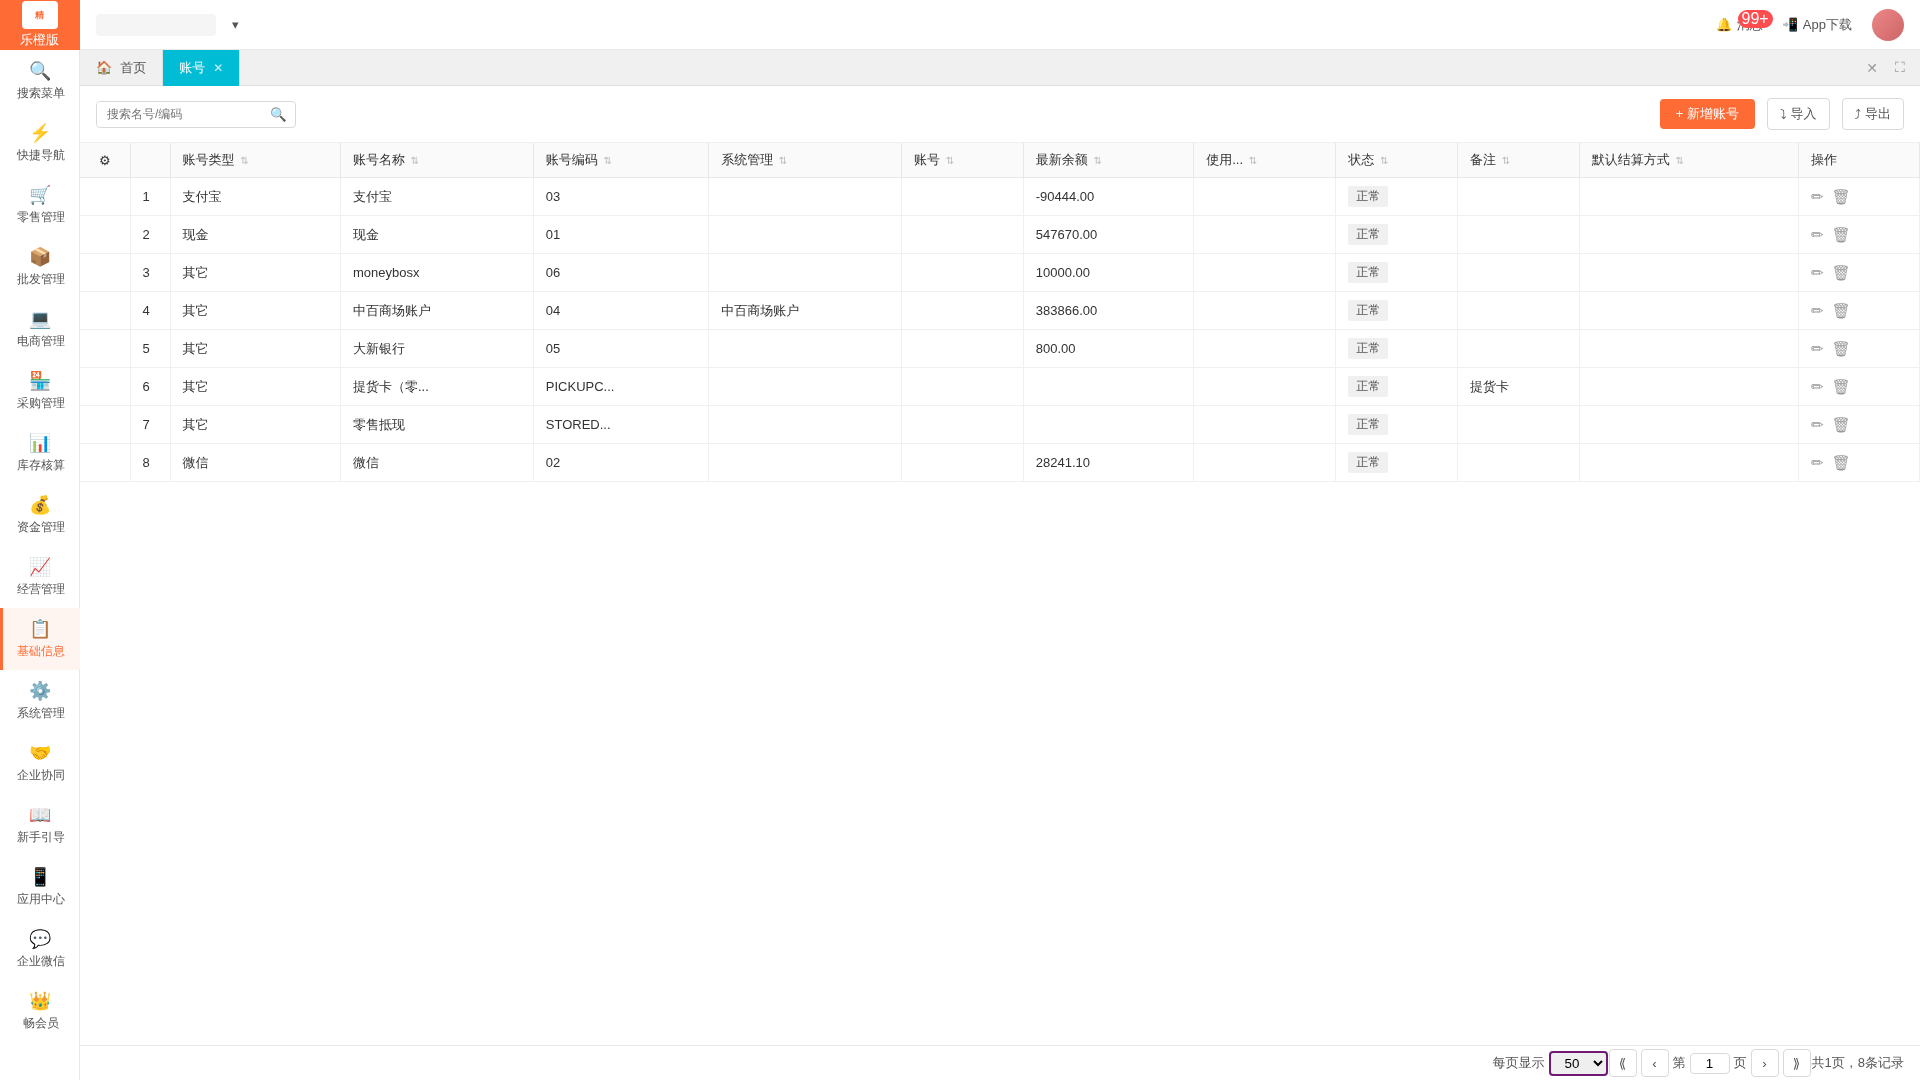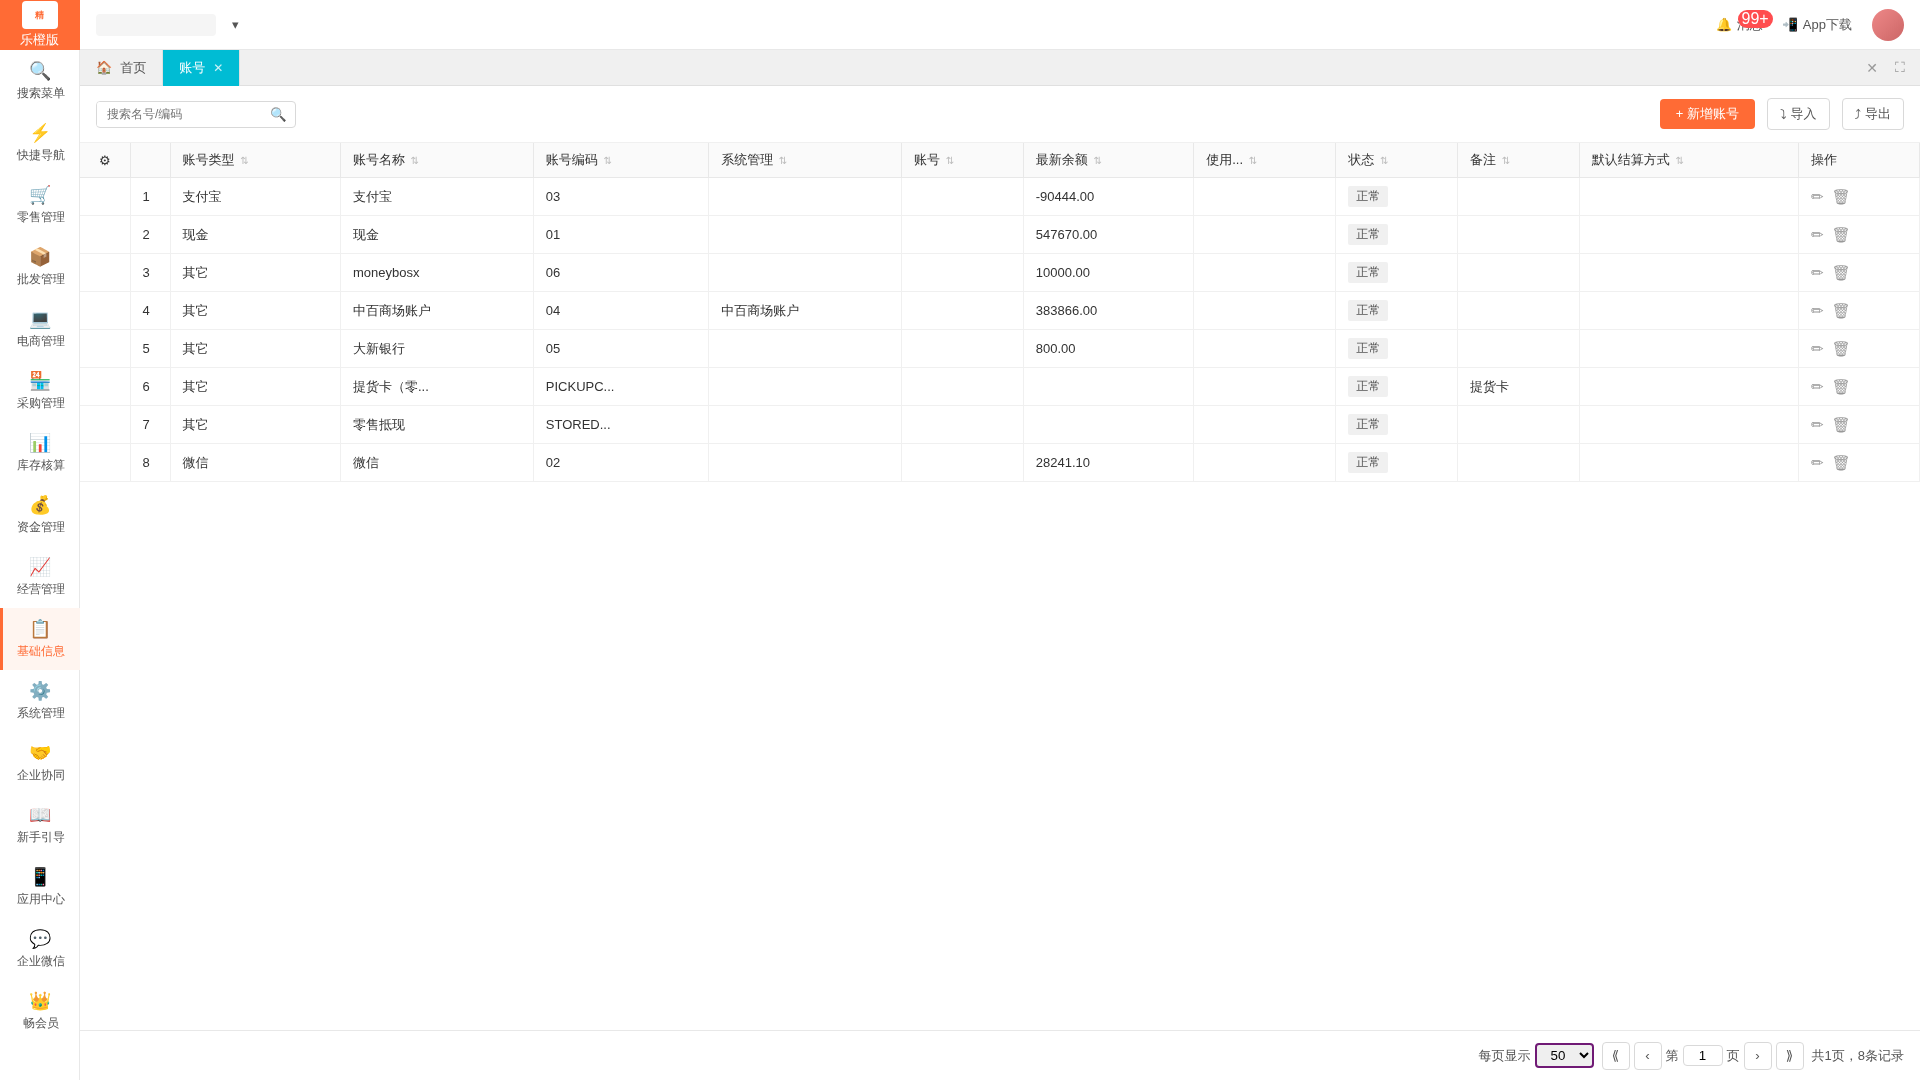--- a/index.html
+++ b/index.html
@@ -293,27 +293,27 @@
       background: none;
       border: none;
       cursor: pointer;
       color: #999;
       font-size: 15px;
       padding: 0;
     }
 
     
     .pagination {
-      height: 50px;
+      height: 35px;
       display: flex;
       align-items: center;
       justify-content: flex-end;
       padding: 0 16px;
       border-top: 1px solid #e8e8e8;
-      gap: 8px;
+      gap: 1px;
       flex-shrink: 0;
       font-size: 13px;
       color: #555;
     }
     .page-size-select {
       display: flex;
       align-items: center;
       gap: 4px;
     }
     .page-size-select select {

